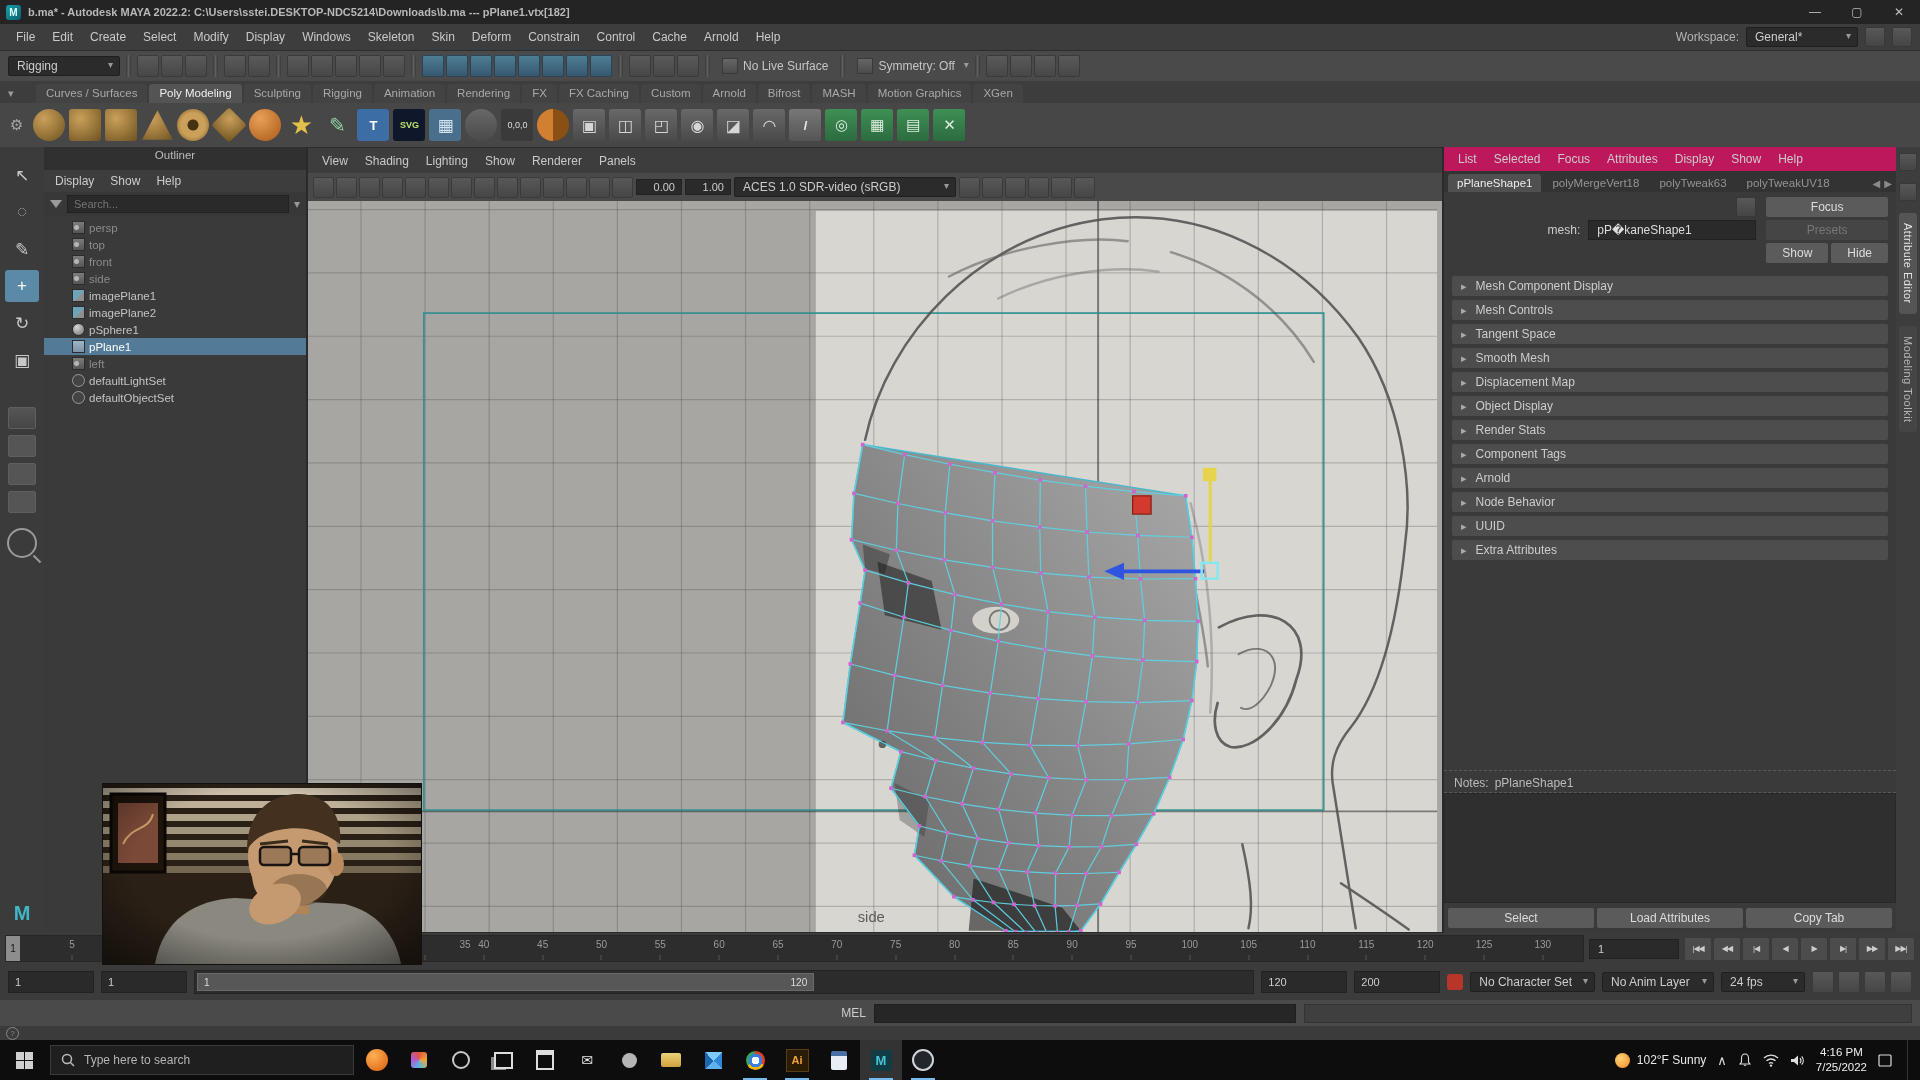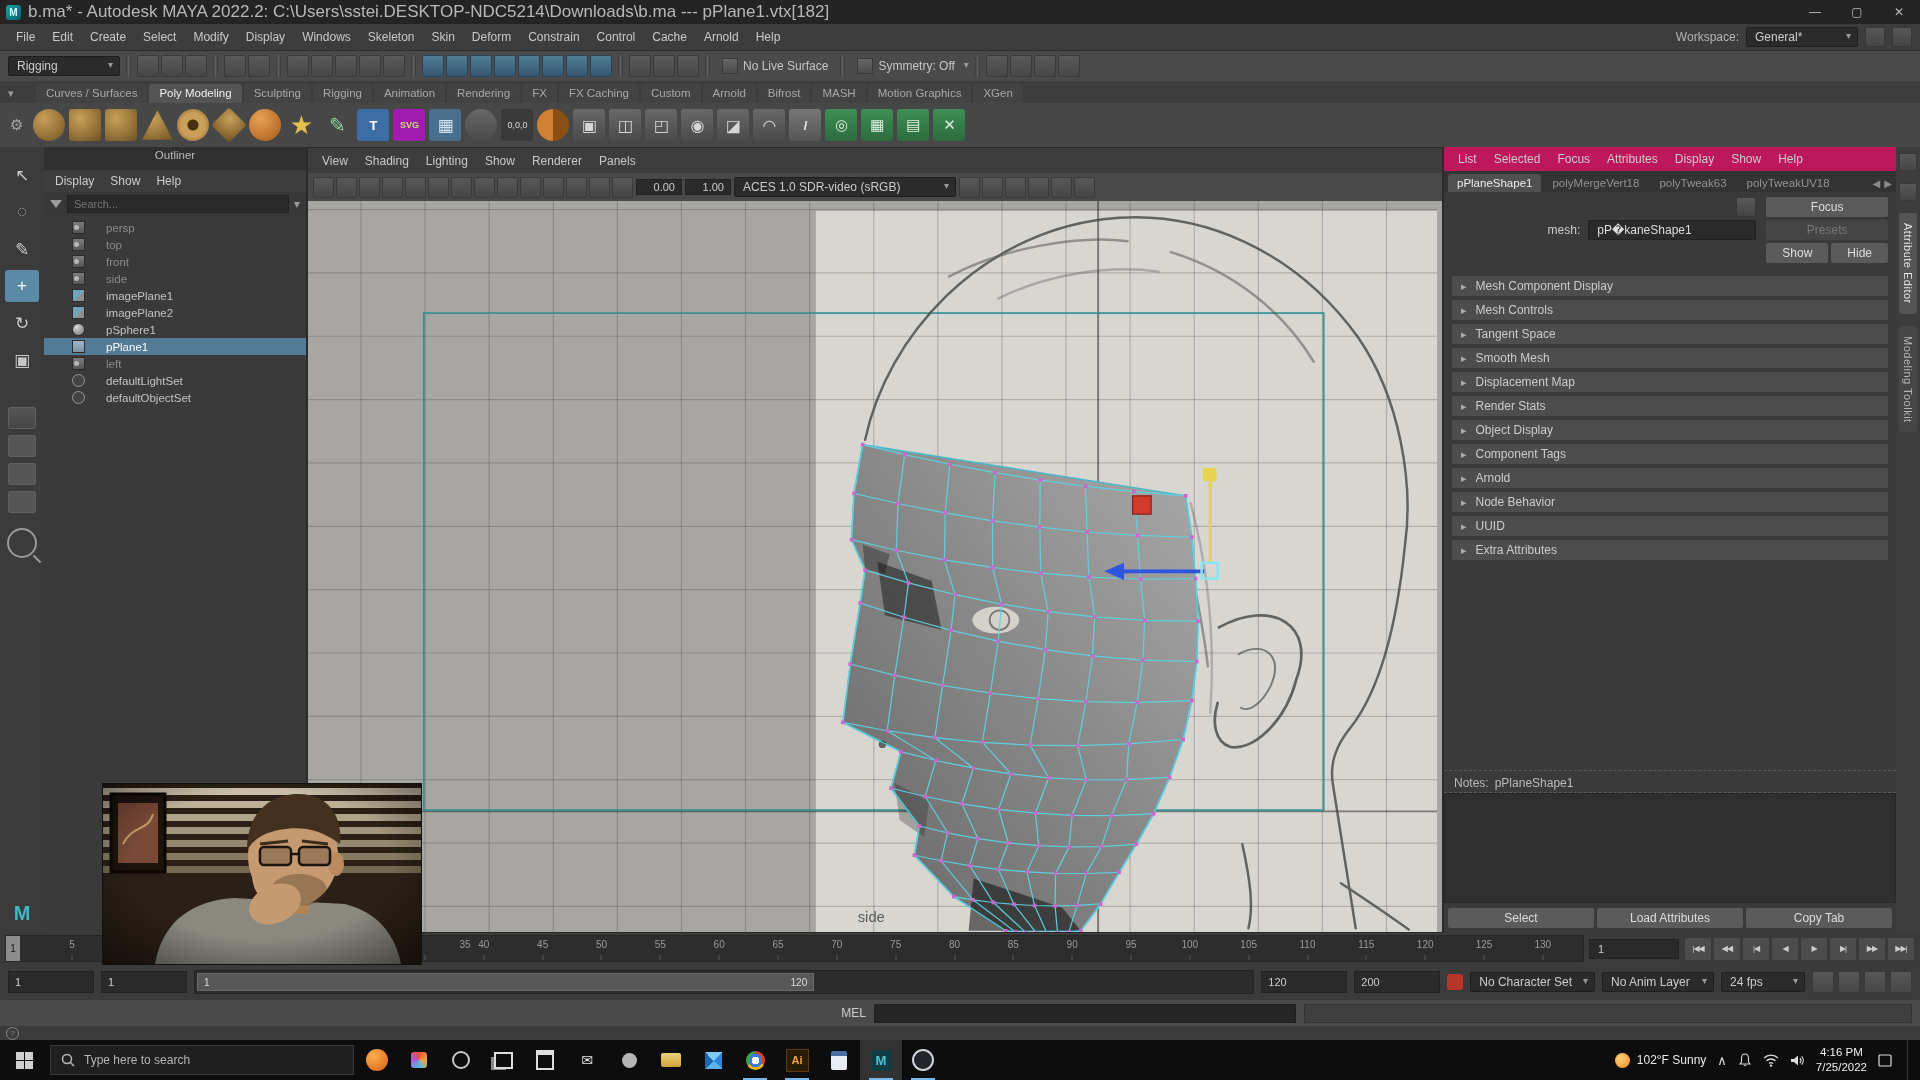--- a/index.html
+++ b/index.html
@@ -2,21 +2,21 @@
 <html><head>
 <meta charset="utf-8">
 <style>
   html,body{margin:0;padding:0;background:#000;}
   body{font-family:"Liberation Sans","DejaVu Sans",sans-serif;}
   #screen{position:relative;width:1920px;height:1080px;background:#373737;overflow:hidden;color:#ccc;font-size:12px;display:flex;flex-direction:column;}
 
   
   .titlebar{height:24px;background:#242424;display:flex;align-items:center;padding:0 0 0 6px;gap:7px;flex:none;}
   .appicon{width:15px;height:15px;background:linear-gradient(135deg,#18a0a8,#0a5f6e);border-radius:3px;color:#dff;font-size:10px;font-weight:bold;display:flex;align-items:center;justify-content:center;flex:none;}
-  .titlebar .title{color:#b8b8b8;font-size:17px;flex:1;white-space:nowrap;overflow:hidden;}
+  .titlebar .title{color:#b8b8b8;font-size:11px;flex:1;white-space:nowrap;overflow:hidden;font-weight:bold;}
   .winbtns{display:flex;flex:none;}
   .winbtn{width:42px;height:24px;display:flex;align-items:center;justify-content:center;color:#bdbdbd;font-size:12px;}
 
   
   .menubar{height:26px;background:#3d3d3d;display:flex;align-items:center;padding:0 8px;border-bottom:1px solid #2d2d2d;flex:none;}
   .menu-list{display:flex;gap:1px;}
   .menu-item{padding:3px 8px;color:#c9c9c9;}
   .menubar-right{margin-left:auto;display:flex;align-items:center;gap:7px;}
   .mb-label{color:#b5b5b5;}
   .dd{background:#2b2b2b;border:1px solid #1f1f1f;padding:2px 22px 2px 8px;position:relative;color:#ccc;border-radius:2px;min-width:80px;}
@@ -46,21 +46,21 @@
   .bronze{background:radial-gradient(circle at 35% 30%,#caa05a,#6e5220);}
   .round{border-radius:50%;}
   .tri{clip-path:polygon(50% 4%,98% 96%,2% 96%);}
   .diamond{transform:rotate(45deg) scale(.78);}
   .hollow{background:radial-gradient(circle,#453310 0 5px,#caa05a 6px 12px,#6e5220);}
   .orange{background:radial-gradient(circle at 35% 30%,#e8a055,#a85a18);}
   .orange-pair{background:linear-gradient(90deg,#d08030 50%,#8a4f12 50%);border-radius:50%;}
   .gold-star{background:none;color:#e3c04c;font-size:26px;}
   .pencil{background:none;color:#8fd0a0;font-size:20px;}
   .blue-badge{background:#3c6ea5;color:#fff;}
-  .dark-badge{background:#a21caf;color:#bfe06a;font-size:9px;}
+  .dark-badge{background:#0f172a;color:#bfe06a;font-size:9px;}
   .grid-badge{background:#4a6f8d;color:#cfe3f0;font-size:17px;}
   .gray{background:linear-gradient(#686868,#4a4a4a);color:#d5d5d5;font-size:16px;}
   .green{background:linear-gradient(#3f8f55,#2d6b3f);color:#dff0e0;font-size:15px;}
   .label-badge{background:#3a3a3a;color:#ddd;font-size:9px;font-weight:normal;}
   .slice{background:linear-gradient(#777,#555);color:#eee;}
 
   
   .main{flex:1;display:flex;min-height:0;}
 
   .toolbox{width:44px;background:#3b3b3b;display:flex;flex-direction:column;align-items:center;padding-top:12px;gap:5px;flex:none;}
@@ -76,21 +76,21 @@
 
   
   .outliner{width:262px;background:#3a3a3a;border-right:1px solid #2a2a2a;display:flex;flex-direction:column;flex:none;}
   .panel-title{height:19px;background:#303030;padding:2px 8px;font-size:11.5px;color:#bbb;flex:none;text-align:center;}
   .pnl-menus{display:flex;gap:2px;padding:2px 4px;background:#3d3d3d;flex:none;}
   .pnl-menus span{padding:2px 7px;}
   .search-row{display:flex;align-items:center;gap:5px;padding:3px 6px;background:#383838;flex:none;}
   .funnel{width:0;height:0;border-left:6px solid transparent;border-right:6px solid transparent;border-top:8px solid #9a9a9a;}
   .search-input{flex:1;background:#2a2a2a;border:1px solid #222;color:#999;padding:2px 6px;font-size:11px;min-width:0;}
   .tree{flex:1;overflow:hidden;padding-top:3px;position:relative;}
-  .tree-row{display:flex;align-items:center;height:17px;padding-left:28px;color:#c3c3c3;font-size:11.5px;gap:21px;}
+  .tree-row{display:flex;align-items:center;height:17px;padding-left:28px;color:#c3c3c3;font-size:11.5px;gap:4px;}
   .tree-row.dim{color:#8b8b8b;}
   .tree-row.selected{background:#537a96;color:#fff;}
   .oi{width:13px;height:13px;display:inline-block;flex:none;border:1px solid #2c2c2c;box-sizing:border-box;}
   .oi.cam{background:radial-gradient(circle at 32% 50%,#b5b5b5 2px,transparent 3px),linear-gradient(#7c7c7c,#555);}
   .oi.img{background:linear-gradient(135deg,#6fa3b8 55%,#8f8f8f 55%);}
   .oi.sphere{background:radial-gradient(circle at 35% 30%,#d5d5d5,#6e6e6e);border-radius:50%;}
   .oi.plane{background:linear-gradient(#9fb6c9,#7d94a8);}
   .oi.set{background:#444;border-radius:50%;border:1px solid #999;}
 
   
@@ -736,24 +736,24 @@
           <div class="ae-section">
             <span>Tangent Space</span>
           </div>
           <div class="ae-section">
             <span>Smooth Mesh</span>
           </div>
           <div class="ae-section">
             <span>Displacement Map</span>
           </div>
           <div class="ae-section">
+            <span>Object Display</span>
+          </div>
+          <div class="ae-section">
             <span>Render Stats</span>
-          </div>
-          <div class="ae-section">
-            <span>Object Display</span>
           </div>
           <div class="ae-section">
             <span>Component Tags</span>
           </div>
           <div class="ae-section">
             <span>Arnold</span>
           </div>
           <div class="ae-section">
             <span>Node Behavior</span>
           </div>

